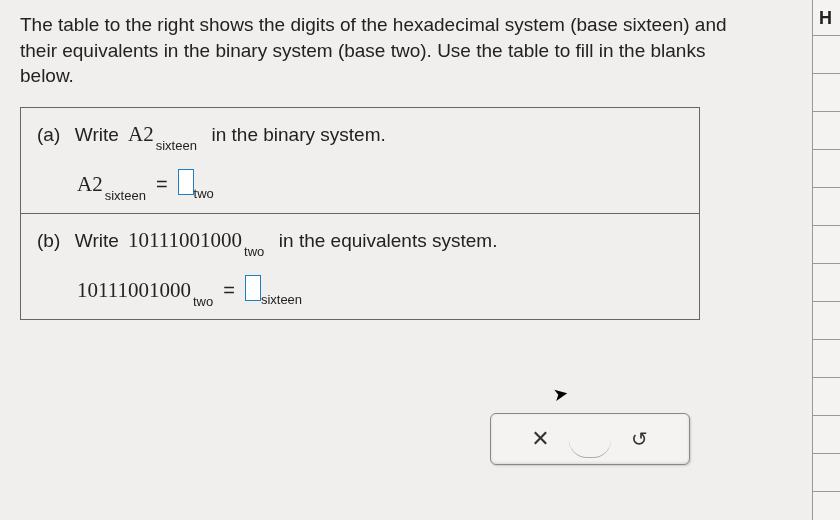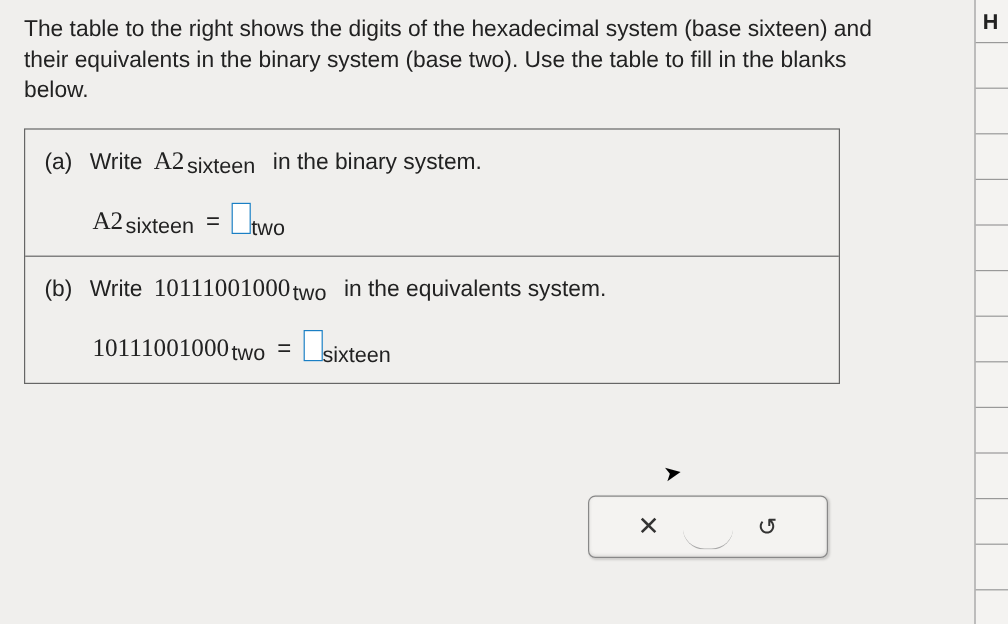--- a/index.html
+++ b/index.html
@@ -34,23 +34,23 @@
     .qpart:last-child { border-bottom: none; }
     .qline {
       font-size: 19px;
       color: #222;
       display: flex;
       align-items: baseline;
       flex-wrap: wrap;
       gap: 2px;
     }
     .qline.indent { padding-left: 40px; margin-top: 18px; }
-    .withsub { display: inline-flex; align-items: flex-start; }
+    .withsub { display: inline-flex; align-items: flex-end; }
     .sub {
-      font-size: 18px;
+      font-size: 13px;
       vertical-align: sub;
       position: relative;
       top: 6px;
       margin-left: 2px;
     }
     .serif { font-family: 'Times New Roman', serif; font-size: 21px; }
     .eq { margin: 0 8px; font-size: 20px; }
     .blank {
       display: inline-block;
       width: 16px;

